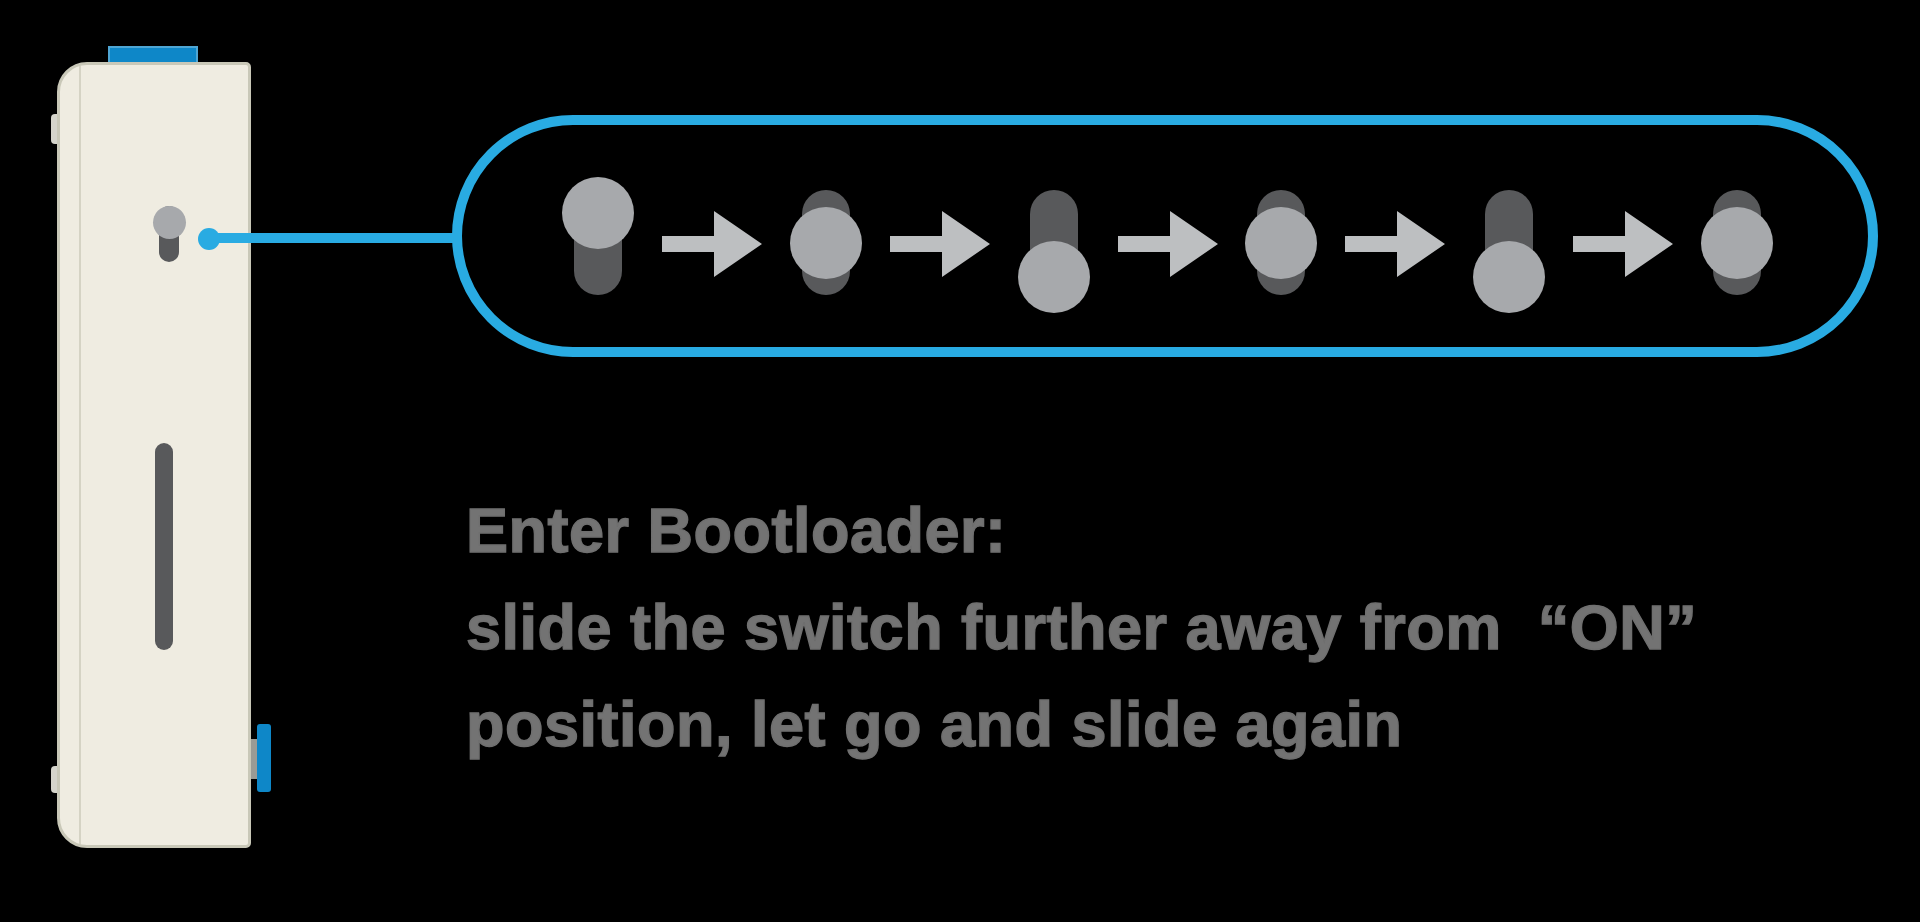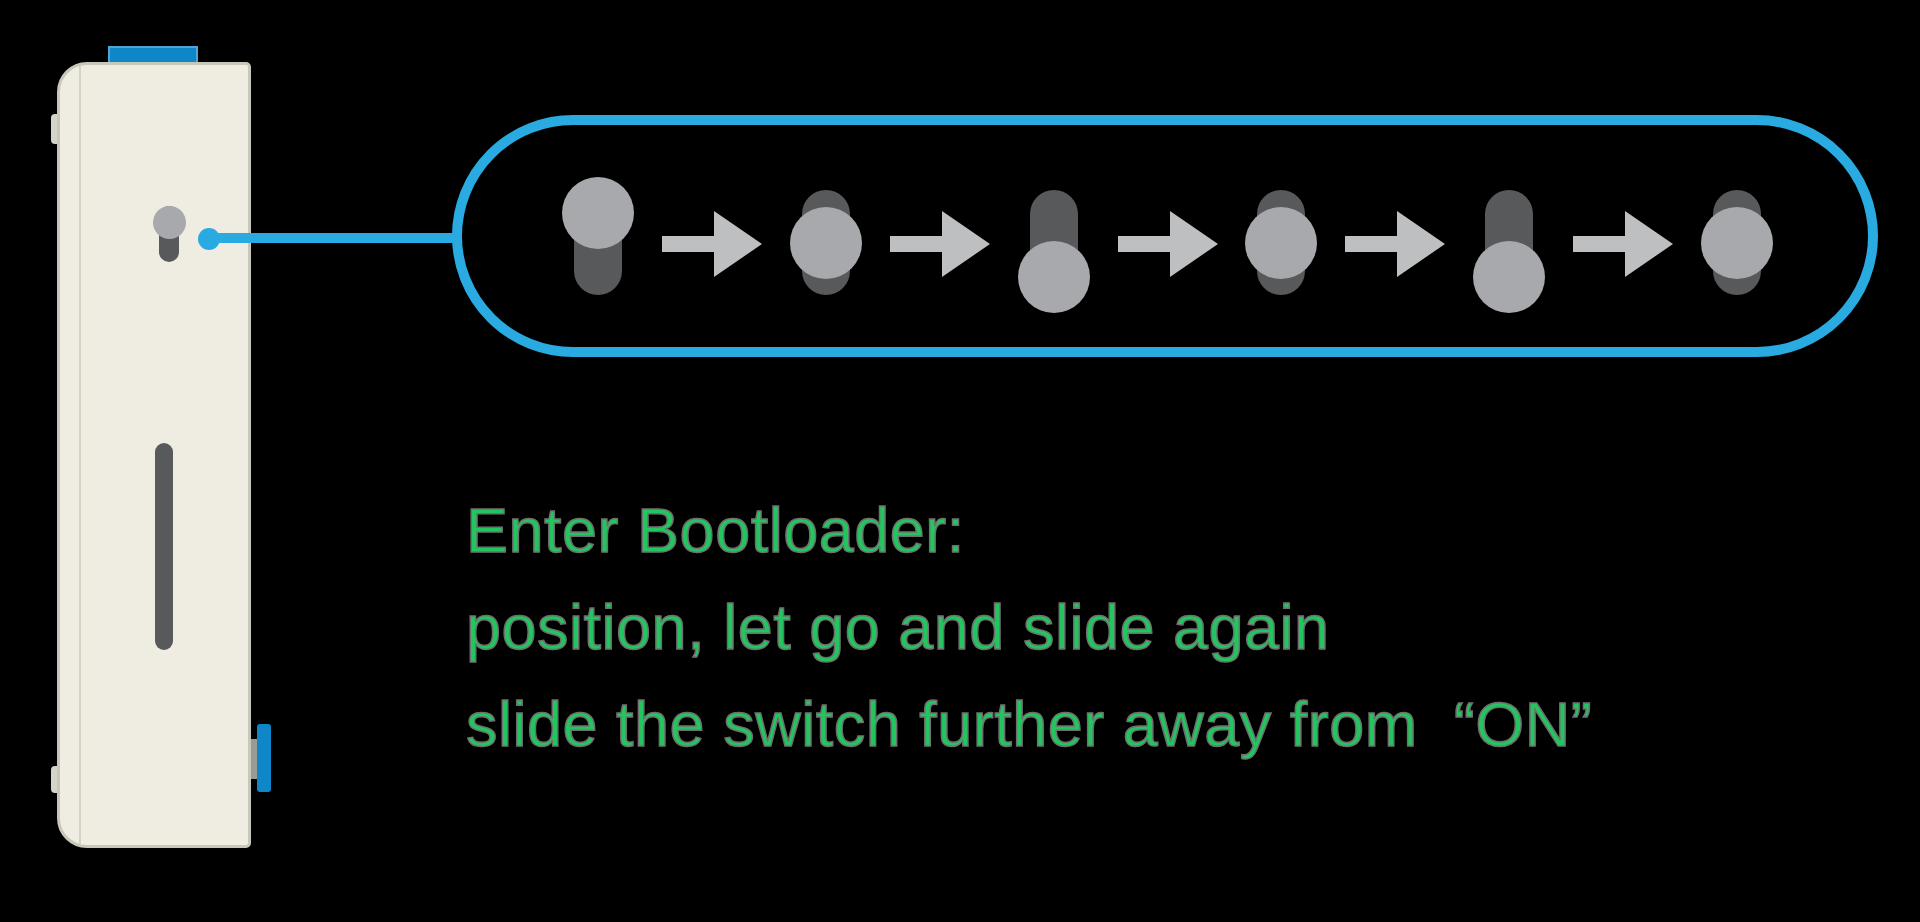--- a/index.html
+++ b/index.html
@@ -80,22 +80,22 @@
     position:absolute;width:72px;height:72px;
     background:#A7A9AC;border-radius:50%;z-index:3;
   }
   .seq-arrow{
     position:absolute;top:211px;width:100px;height:66px;z-index:2;
   }
 
   
   .instruction{
     left:466px;top:482px;z-index:4;
-    font-size:63px;line-height:97px;font-weight:normal;
-    color:#22c55e;
+    font-size:63px;line-height:97px;font-weight:bold;
+    color:#737373;
     -webkit-text-stroke:1.4px #6F6F6F;
     text-shadow:0 0 1px #5a5a5a;
     letter-spacing:0.5px;
   }
   .instruction .line{white-space:pre;}
 </style>
 </head>
 <body>
 
 <div id="stage">
@@ -140,17 +140,17 @@
       <div class="seq-knob" style="left: 1473.2px; top: 241px;"></div>
       <div class="seq-arrow" style="left: 1573.1px;"><svg width="100" height="66" viewBox="0 0 100 66">
           <polygon points="0,25 52,25 52,0 100,33 52,66 52,41 0,41" fill="#BDBFC1"></polygon>
         </svg></div>
       <div class="seq-track" style="left: 1713px;"></div>
       <div class="seq-knob" style="left: 1701px; top: 207px;"></div>
     </div>
 
   <div id="instruction" class="abs instruction">
       <div class="line">Enter Bootloader:</div>
+      <div class="line">slide the switch further away from  “ON”</div>
       <div class="line">position, let go and slide again</div>
-      <div class="line">slide the switch further away from  “ON”</div>
     </div>
 
 </div>
 
 </body></html>

